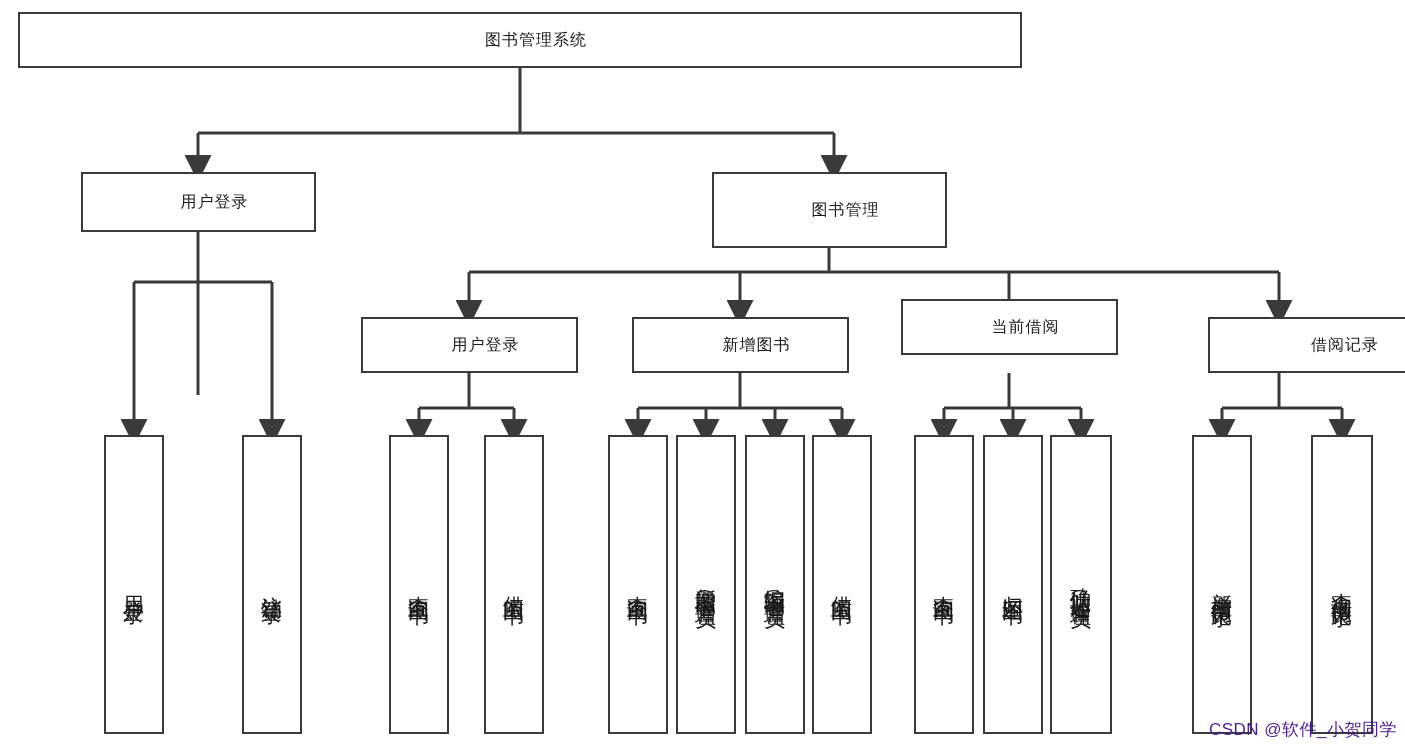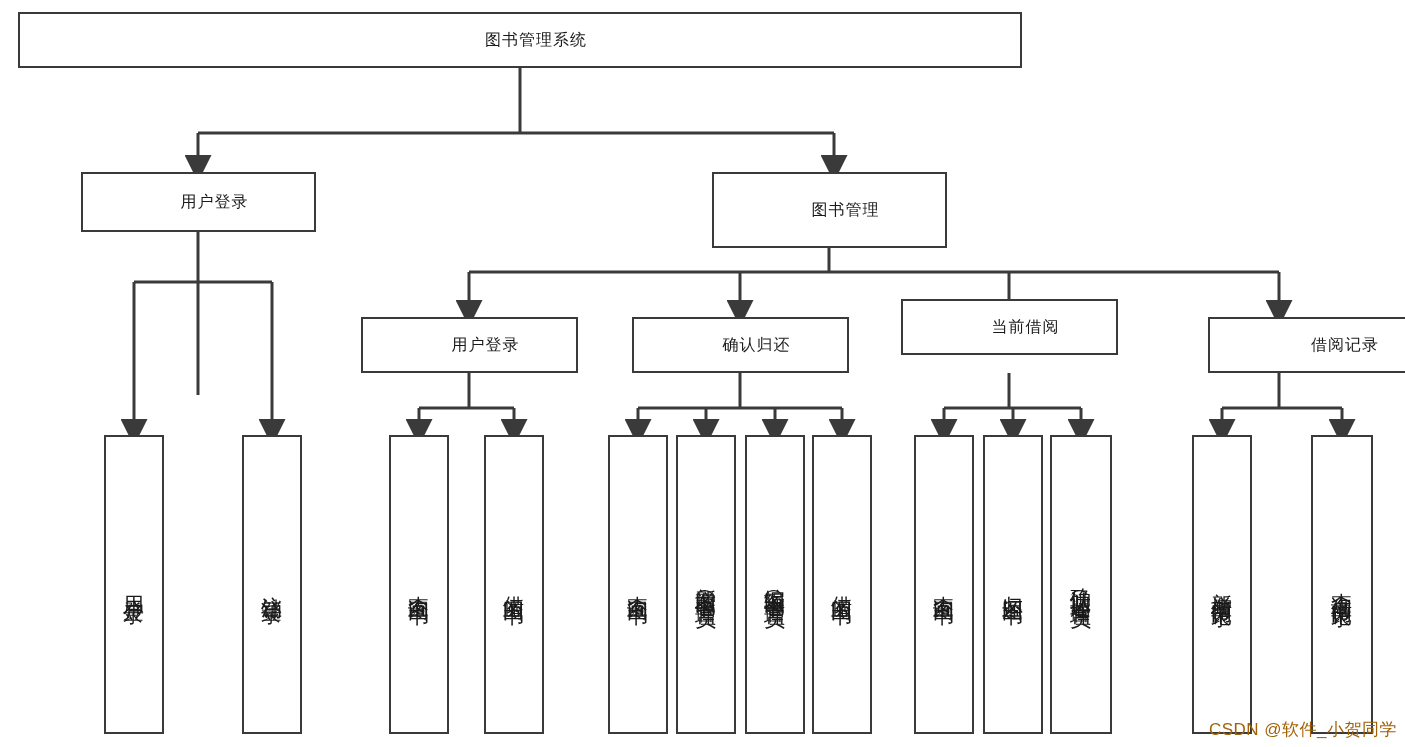--- a/index.html
+++ b/index.html
@@ -49,21 +49,21 @@
     top: 0;
     width: 1405px;
     height: 747px;
     pointer-events: none;
   }
   .watermark {
     position: absolute;
     right: 8px;
     bottom: 6px;
     font-size: 17px;
-    color: #a16207;
+    color: #4c1d95;
     white-space: nowrap;
     letter-spacing: 0.5px;
   }
 </style>
 </head>
 <body>
 
 <div id="canvas">
 
   <svg class="edges" viewBox="0 0 1405 747">
@@ -125,21 +125,21 @@
     <span class="hlabel">用户登录</span>
   </div>
   <div class="node h" style="left:712px; top:172px; width:235px; height:76px;">
     <span class="hlabel">图书管理</span>
   </div>
 
   <div class="node h" style="left:361px; top:317px; width:217px; height:56px;">
     <span class="hlabel">用户登录</span>
   </div>
   <div class="node h" style="left:632px; top:317px; width:217px; height:56px;">
-    <span class="hlabel">确认归还</span>
+    <span class="hlabel">新增图书</span>
   </div>
   <div class="node h" style="left:901px; top:299px; width:217px; height:56px;">
     <span class="hlabel">当前借阅</span>
   </div>
   <div class="node h" style="left:1208px; top:317px; width:242px; height:56px;">
     <span class="hlabel">借阅记录</span>
   </div>
 
   <div class="node v" style="left:104px; top:435px; width:60px; height:299px;">
     <span class="vlabel">用户登录</span>

